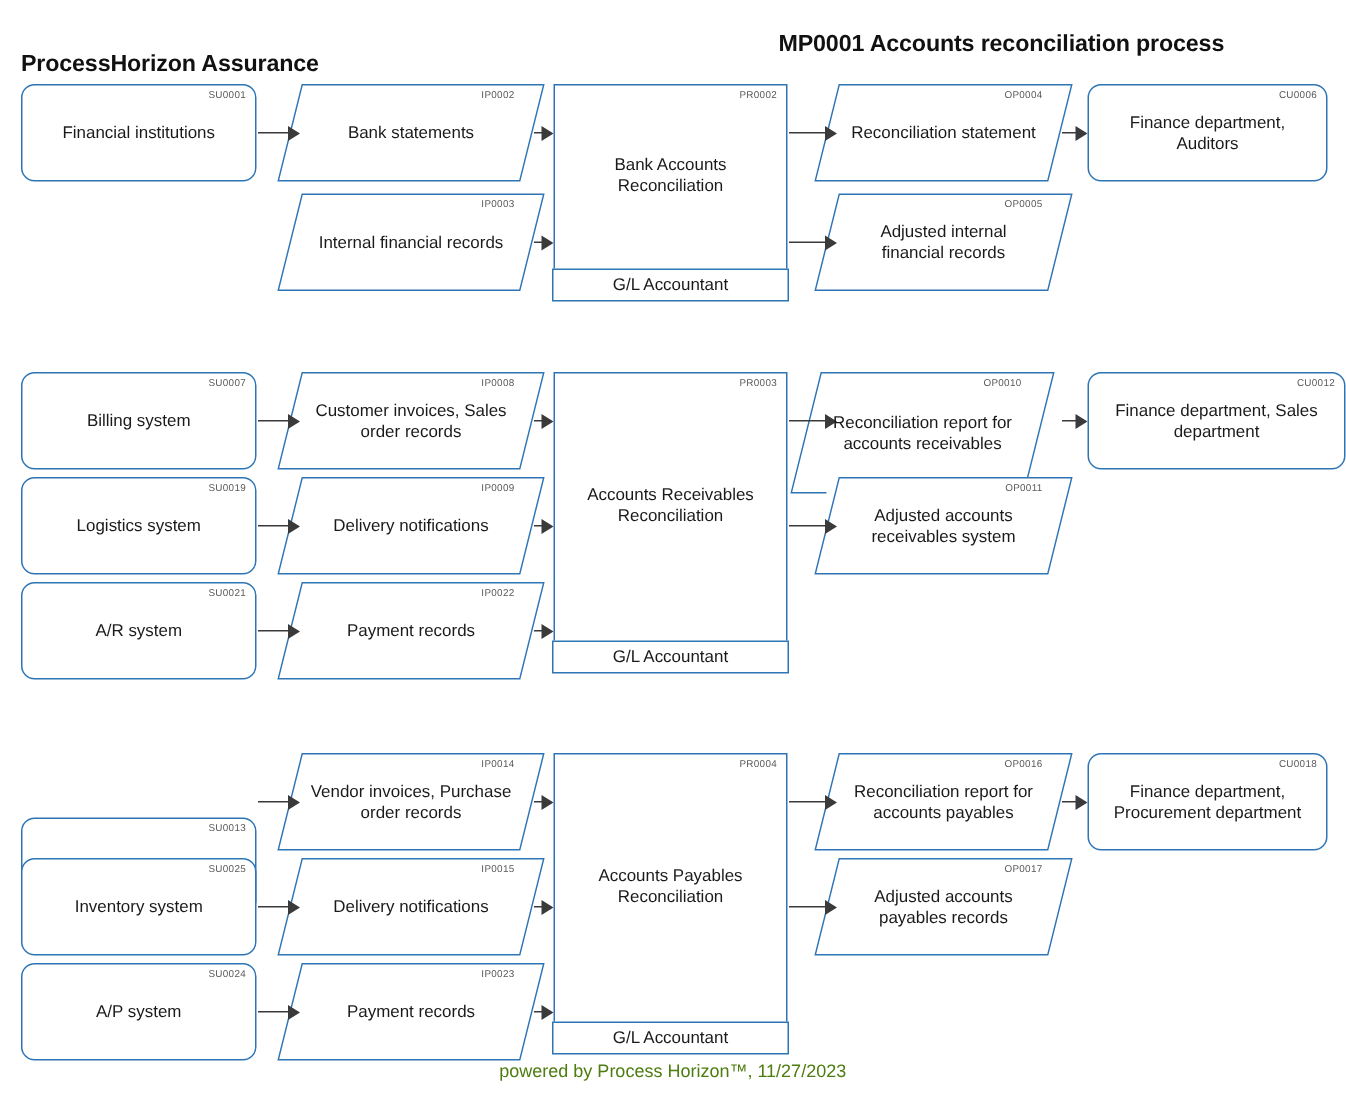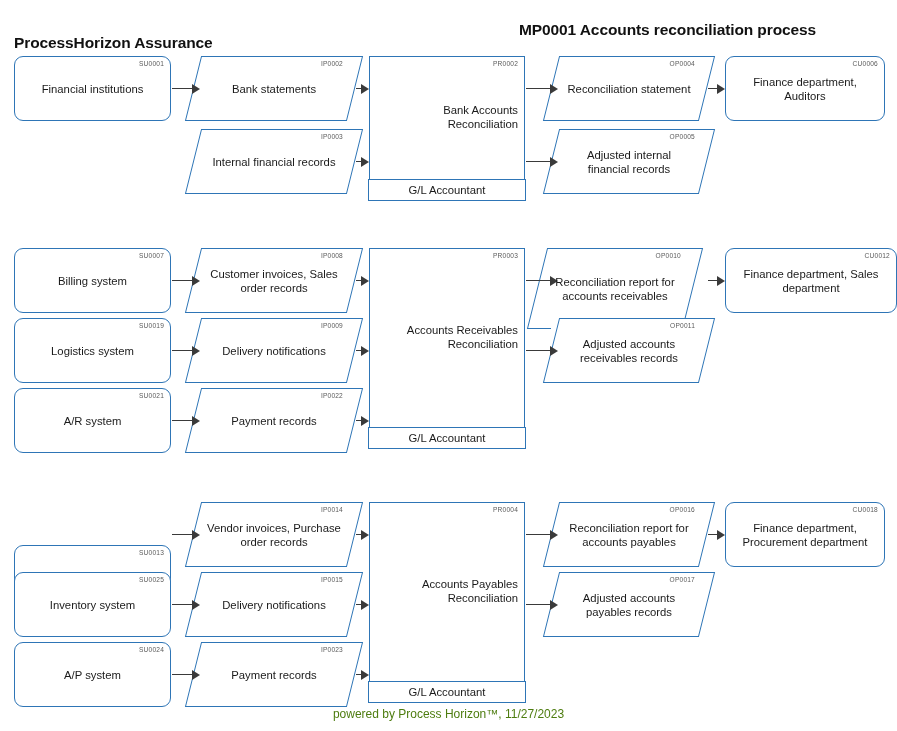--- a/index.html
+++ b/index.html
@@ -101,21 +101,21 @@
   
   .node.process {
     border: 1.7px solid #2E75B6;
     background: #ffffff;
   }
   .node.process .proc-label {
     position: absolute;
     left: 6px; right: 6px;
     top: calc(50% - 11px);
     transform: translateY(-50%);
-    text-align: right;
+    text-align: center;
     font-size: 11.3px;
     line-height: 14px;
     color: #1a1a1a;
   }
   .node.process .proc-role {
     position: absolute;
     left: -1.7px;
     right: -1.7px;
     bottom: -1.7px;
     height: 22px;
@@ -251,21 +251,21 @@
         <div class="proc-role">G/L Accountant</div>
       </div>
       <div class="node para" style="left: 537px; top: 248px; width: 156px; height: 81px;">
         <div class="skewbox"></div>
         <div class="node-id">OP0010</div>
         <div class="node-label">Reconciliation report for accounts receivables</div>
       </div>
       <div class="node para" style="left: 551px; top: 318px; width: 156px; height: 65px;">
         <div class="skewbox"></div>
         <div class="node-id">OP0011</div>
-        <div class="node-label">Adjusted accounts receivables records</div>
+        <div class="node-label">Adjusted accounts receivables system</div>
       </div>
       <div class="node rounded" style="left: 725px; top: 248px; width: 172px; height: 65px;">
         <div class="node-id">CU0012</div>
         <div class="node-label">Finance department, Sales department</div>
       </div>
       <div class="arrow" style="left: 172px; top: 274.5px; width: 28px;">
         <div class="shaft" style="width: 21px;"></div>
         <div class="head" style="left: 20px;"></div>
       </div>
       <div class="arrow" style="left: 172px; top: 344.5px; width: 28px;">

